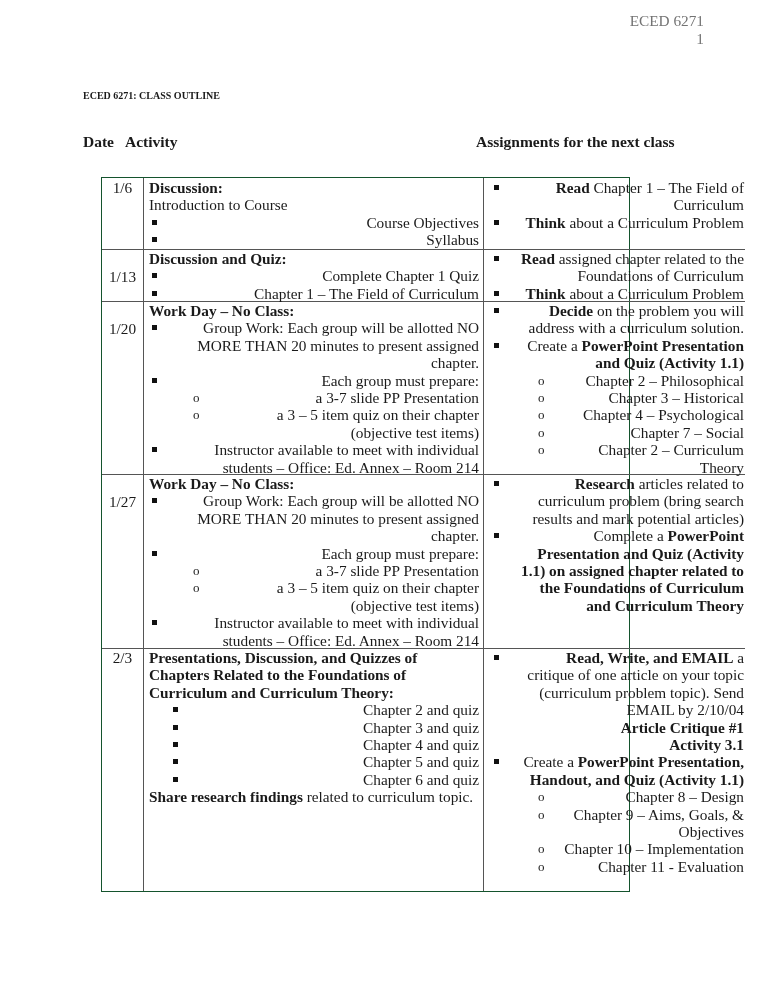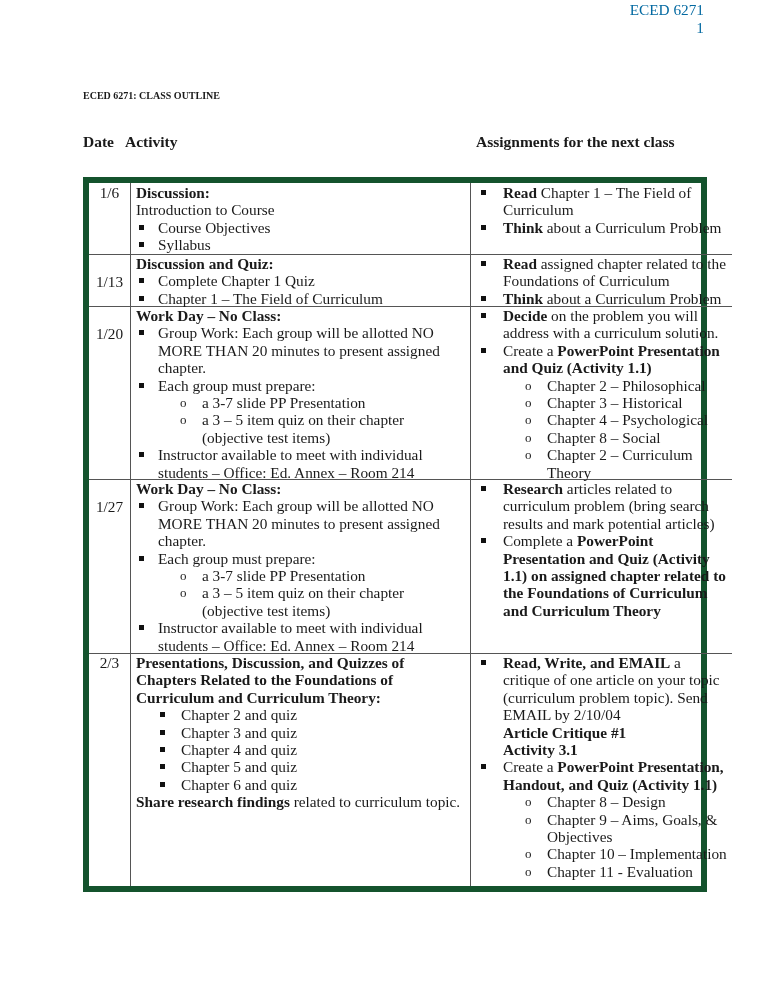--- a/index.html
+++ b/index.html
@@ -1,37 +1,37 @@
 <!DOCTYPE html>
 <html><head>
 <meta charset="utf-8">
 <style>
   html, body { margin:0; padding:0; background:#ffffff; }
   body { width:768px; height:994px; position:relative; overflow:hidden;
          font-family:"Liberation Serif", "DejaVu Serif", serif; color:#1a1a1a; font-size:15.3px; }
-  .header { position:absolute; right:64px; top:1px; text-align:right; line-height:18px; font-size:15.3px; color:#0369a1; }
+  .header { position:absolute; right:64px; top:12px; text-align:right; line-height:18px; font-size:15.3px; color:#737373; }
   .title { position:absolute; left:83px; top:90px; font-weight:bold; font-size:10px; }
   .colhead { position:absolute; top:133px; font-weight:bold; font-size:15.5px; }
   .ch-date { left:83px; }
   .ch-activity { left:125px; }
   .ch-assign { left:476px; }
-  .table { position:absolute; left:83px; top:177px; width:624px; height:715px;
-           border:6px solid #14532d; box-sizing:border-box; }
+  .table { position:absolute; left:101px; top:177px; width:529px; height:715px;
+           border:1px solid #14532d; box-sizing:border-box; }
   .vline { position:absolute; top:0; bottom:0; width:0; border-left:1px solid #555; }
   .v1 { left:41px; }
   .v2 { left:381px; }
   .cell { position:absolute; box-sizing:border-box; line-height:17.4px; }
   .hsep { position:absolute; height:0; border-top:1px solid #555; }
   .left-sep { left:0; width:381px; }
   .right-sep { left:381px; width:262px; }
   .date { position:absolute; left:0; width:41px; text-align:center; }
   .act { left:47px; width:330px; }
   .asg { left:392px; width:250px; }
   ul { margin:0; padding:0; list-style:none; }
-  li { position:relative; }
+  li { position:relative;text-align:right; }
   .sq::before { content:""; position:absolute; width:5px; height:5px; background:#111; top:6px; }
   .act .l1 { padding-left:22px; }
   .act .l1.sq::before { left:3px; }
   .act .l2 { padding-left:66px; }
   .act .l2::before { content:"o"; position:absolute; left:44px; top:0; font-size:13px; }
   .act .l1b { padding-left:45px; }
   .act .l1b.sq::before { left:24px; }
   .asg .l1 { padding-left:22px; }
   .asg .l1.sq::before { left:0px; }
   .asg .l2 { padding-left:66px; }
@@ -137,21 +137,21 @@
     </ul>
   </div>
 
   <div class="cell asg" style="top:124px">
     <ul>
       <li class="l1 sq"><b>Decide</b><span> on the problem you will address with a curriculum solution.</span></li>
       <li class="l1 sq"><span>Create a </span><b>PowerPoint Presentation and Quiz (Activity 1.1)</b></li>
       <li class="l2">Chapter 2 – Philosophical</li>
       <li class="l2">Chapter 3 – Historical</li>
       <li class="l2">Chapter 4 – Psychological</li>
-      <li class="l2">Chapter 8 – Social</li>
+      <li class="l2">Chapter 7 – Social</li>
       <li class="l2">Chapter 2 – Curriculum Theory</li>
     </ul>
   </div>
 
   <div class="cell asg" style="top:297px">
     <ul>
       <li class="l1 sq"><b>Research</b><span> articles related to curriculum problem (bring search results and mark potential articles)</span></li>
       <li class="l1 sq"><span>Complete a </span><b>PowerPoint Presentation and Quiz (Activity 1.1) on assigned chapter related to the Foundations of Curriculum and Curriculum Theory</b></li>
     </ul>
   </div>

